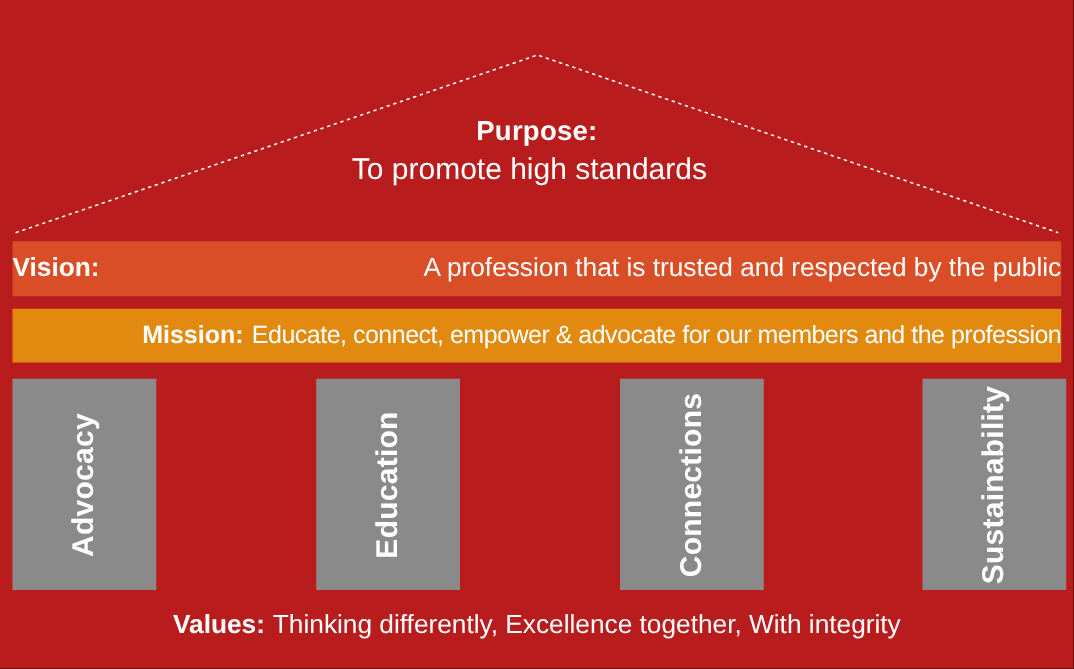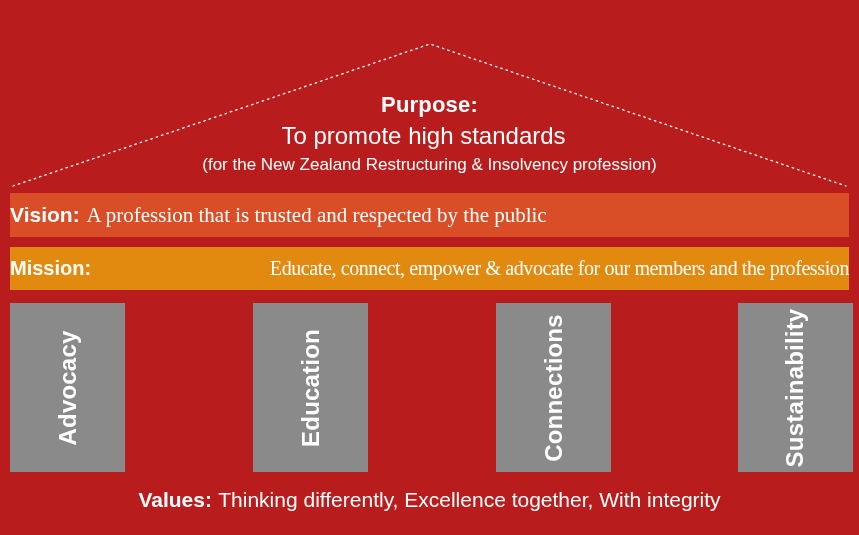--- a/index.html
+++ b/index.html
@@ -49,41 +49,40 @@
   }
   .vision-bar {
     position: absolute;
     left: 10px;
     top: 193px;
     width: 839px;
     height: 44px;
     background: #D94E26;
     display: flex;
     align-items: center;
-    justify-content: flex-start;
+    justify-content: space-between;
     font-size: 21px;
   }
   .mission-bar {
     position: absolute;
     left: 10px;
     top: 247px;
     width: 839px;
     height: 43px;
     background: #E28A10;
     display: flex;
     align-items: center;
-    justify-content: space-between;
+    justify-content: flex-end;
     font-size: 20px;
   }
   .bar-label {
     font-weight: bold;
   }
   .bar-text {
     margin-left: 0.33em;
-    font-family: Liberation Serif, serif;
   }
   .mission-bar .bar-text {
     letter-spacing: -0.4px;
   }
   .pillar {
     position: absolute;
     top: 303px;
     width: 115px;
     height: 169px;
     background: #8A8A8A;
@@ -124,21 +123,20 @@
 <div class="canvas">
 
   <svg class="roof-svg" viewBox="0 0 859 535" xmlns="http://www.w3.org/2000/svg">
     <polyline points="13,186 430,44 846,186" fill="none" stroke="#ffffff" stroke-width="1.3" stroke-dasharray="1.6 4" stroke-linecap="round"></polyline>
   </svg>
 
   <div class="purpose-title">Purpose:</div>
 
   <div class="purpose-line1">To promote high standards</div>
 
-  <div class="purpose-line2">(for the New Zealand Restructuring &amp; Insolvency profession)</div>
 
   <div class="vision-bar">
     <span class="bar-label">Vision:</span>
     <span class="bar-text">A profession that is trusted and respected by the public</span>
   </div>
 
   <div class="mission-bar">
     <span class="bar-label">Mission:</span>
     <span class="bar-text">Educate, connect, empower &amp; advocate for our members and the profession</span>
   </div>

